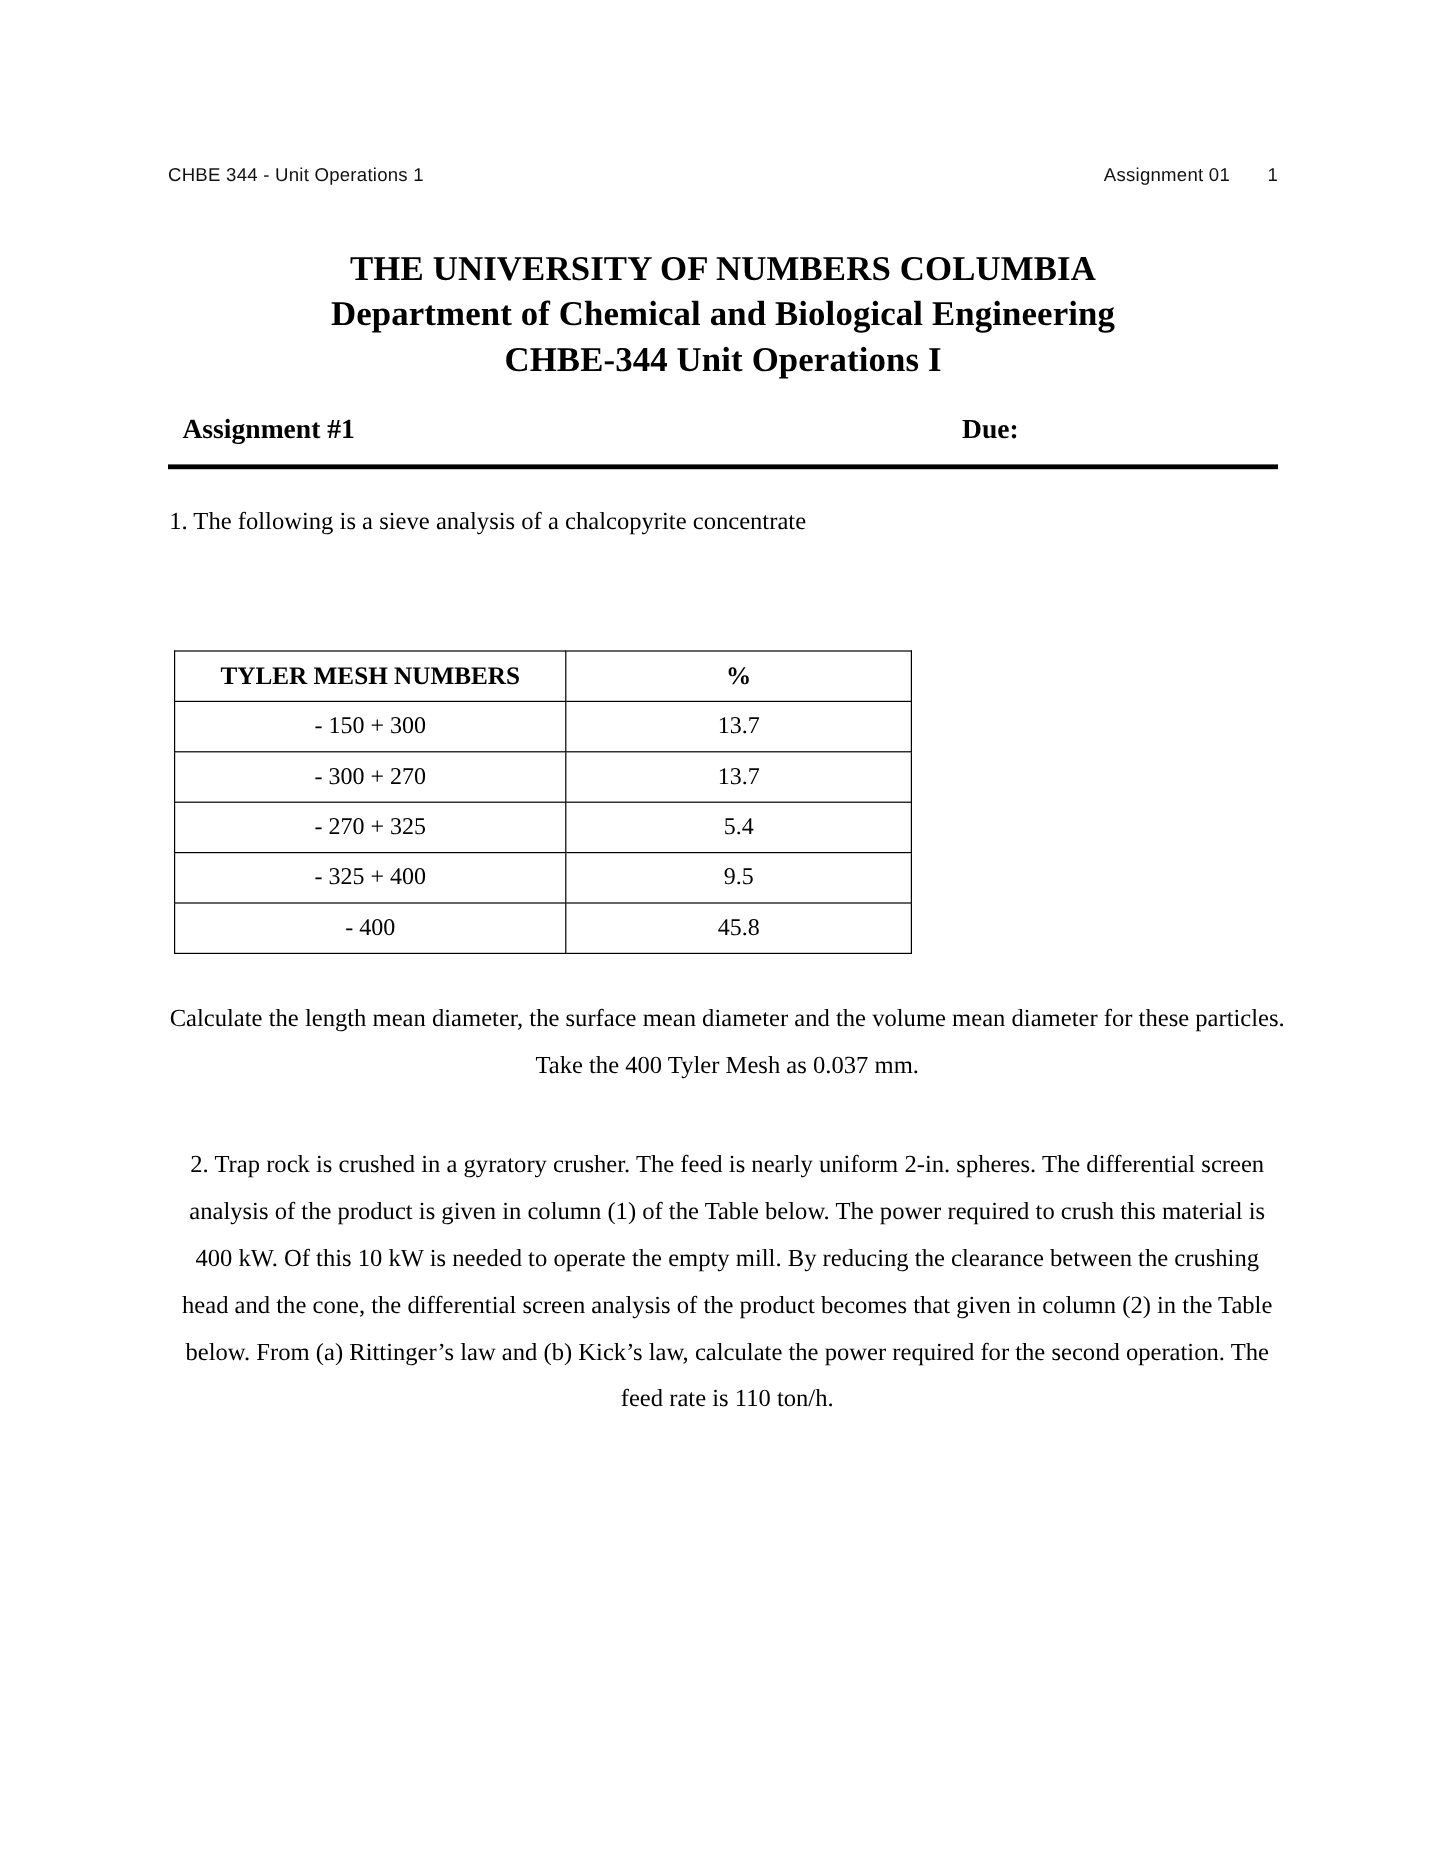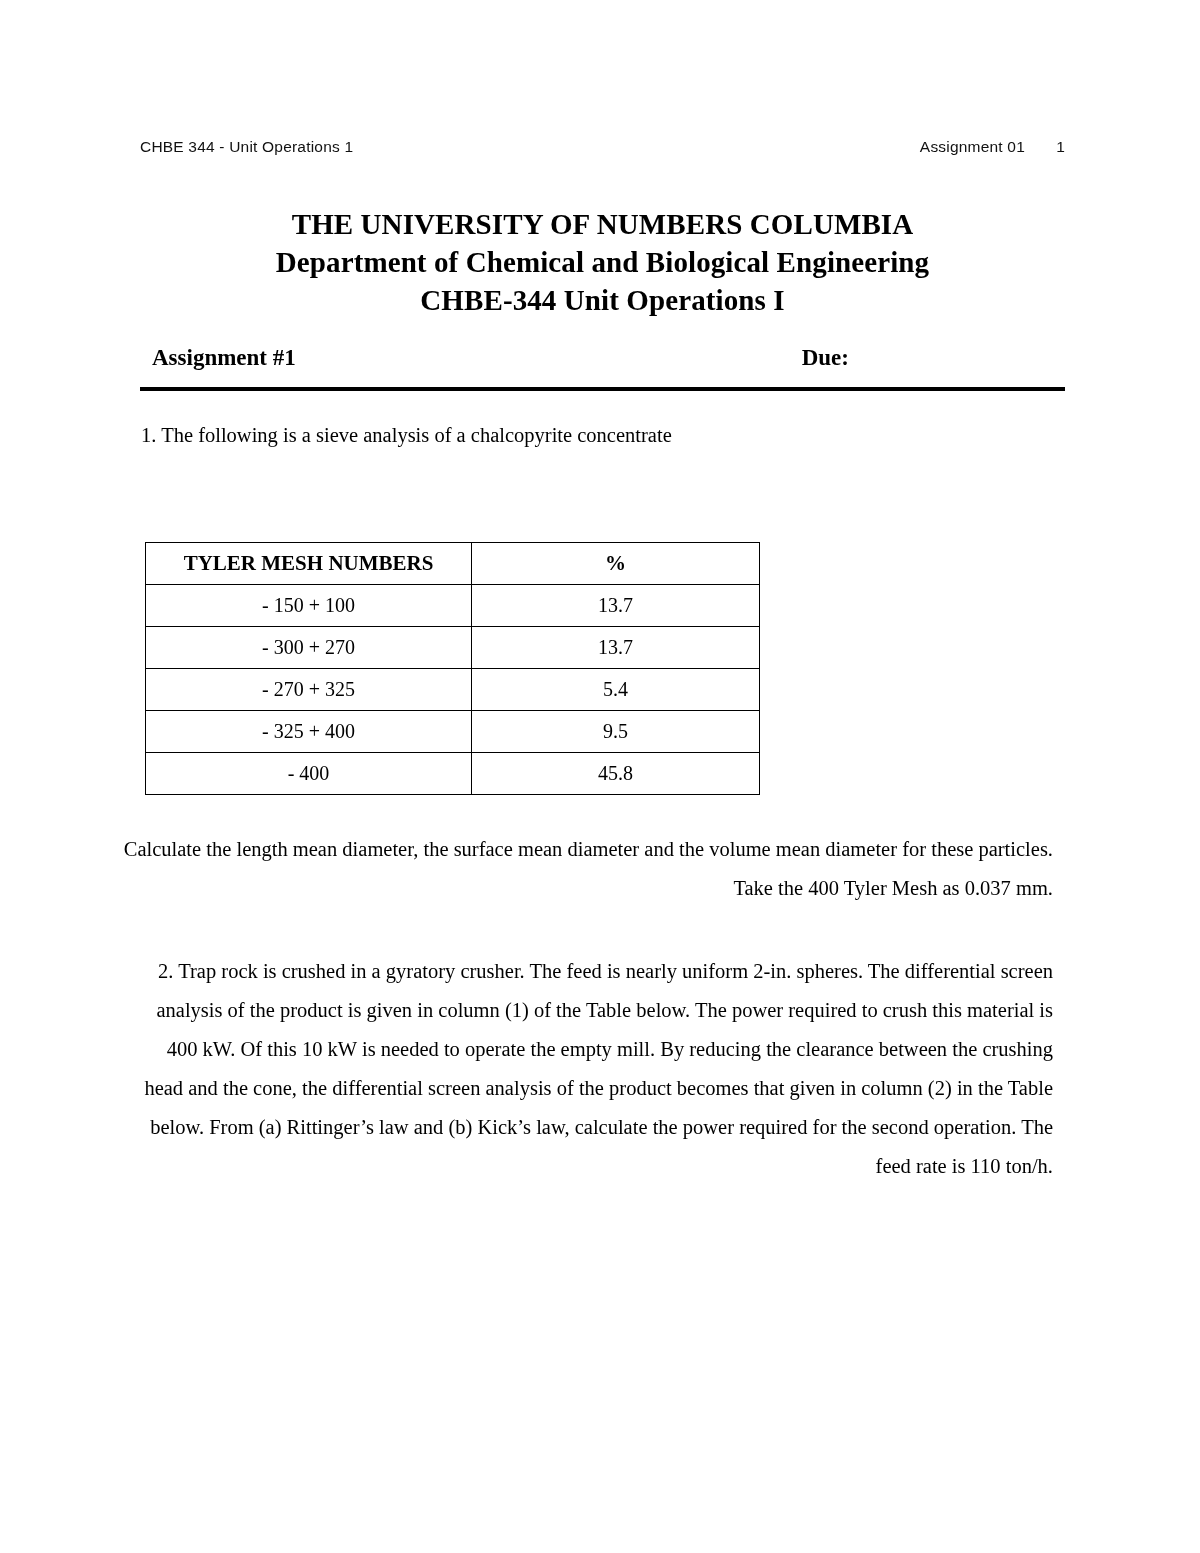--- a/index.html
+++ b/index.html
@@ -106,25 +106,25 @@
   }
   table.sieve th {
     font-weight: bold;
     font-size: 21px;
   }
   table.sieve .c1 { width: 325px; }
   table.sieve .c2 { width: 288px; }
 
   .para {
     position: absolute;
-    left: 123px;
+    left: 141px;
     width: 930px;
     font-size: 20.5px;
     line-height: 39px;
-    text-align: right;
+    text-align: center;
   }
   .p-calc { top: 830px; }
   .p-q2 { top: 952px; }
 </style>
 </head>
 <body>
 
 <div class="page">
 
   <div class="running-head">
@@ -150,21 +150,21 @@
 
   <table class="sieve">
     <thead>
       <tr>
         <th class="c1">TYLER MESH NUMBERS</th>
         <th class="c2">%</th>
       </tr>
     </thead>
     <tbody>
       <tr>
-        <td>- 150 + 100</td>
+        <td>- 150 + 300</td>
         <td>13.7</td>
       </tr>
       <tr>
         <td>- 300 + 270</td>
         <td>13.7</td>
       </tr>
       <tr>
         <td>- 270 + 325</td>
         <td>5.4</td>
       </tr>

